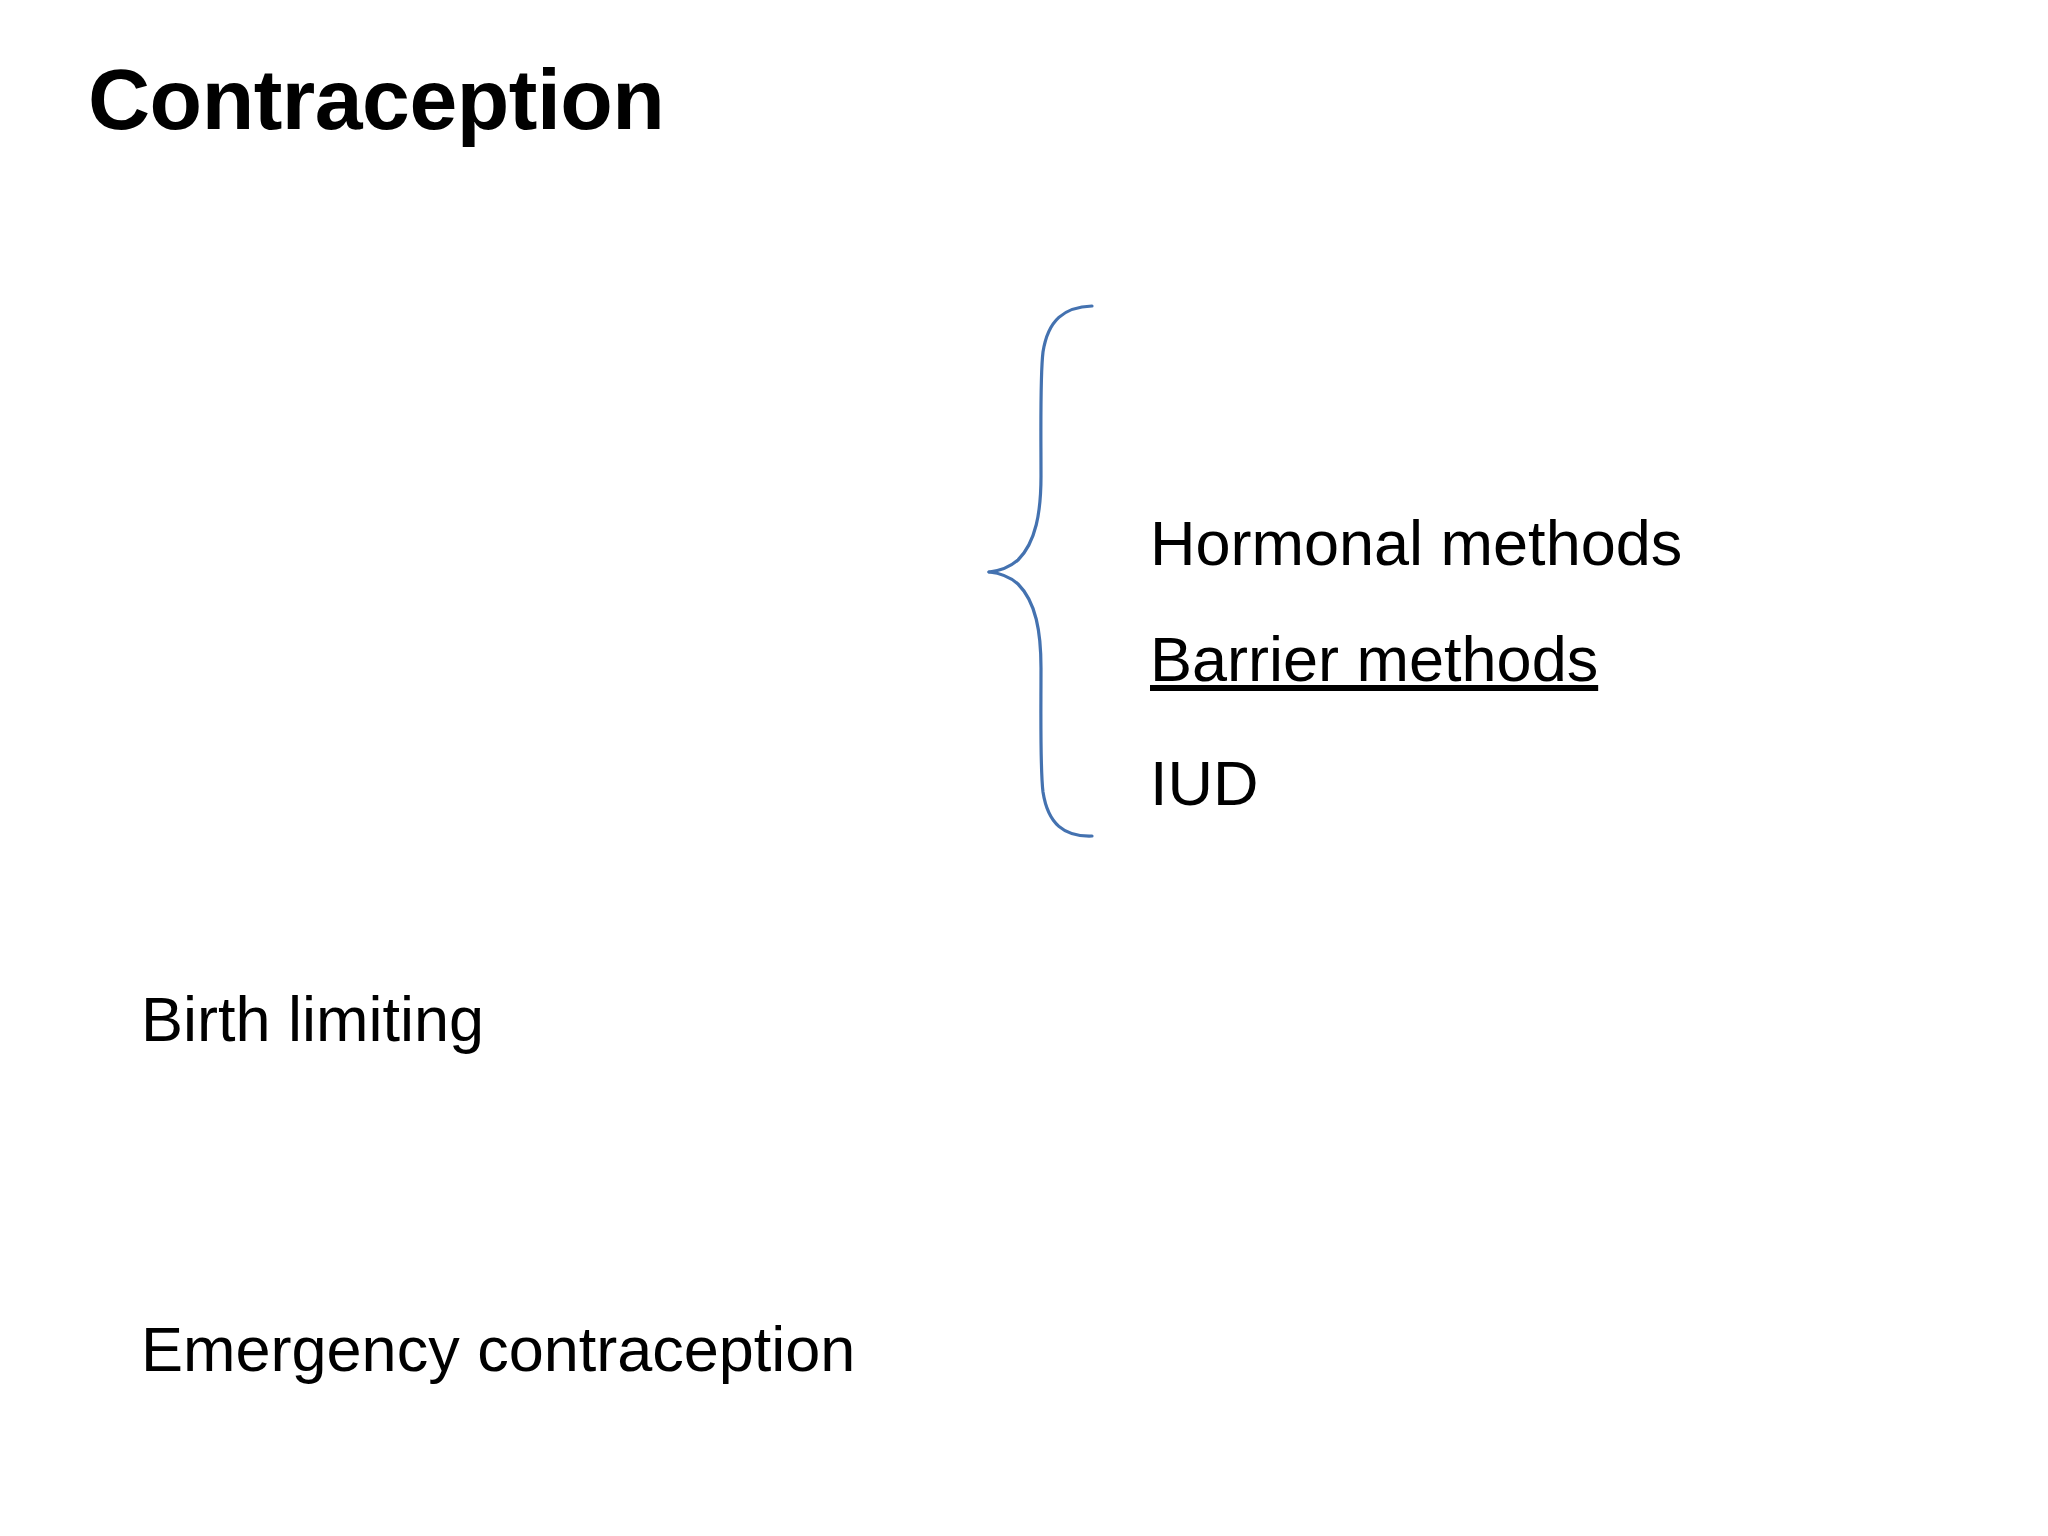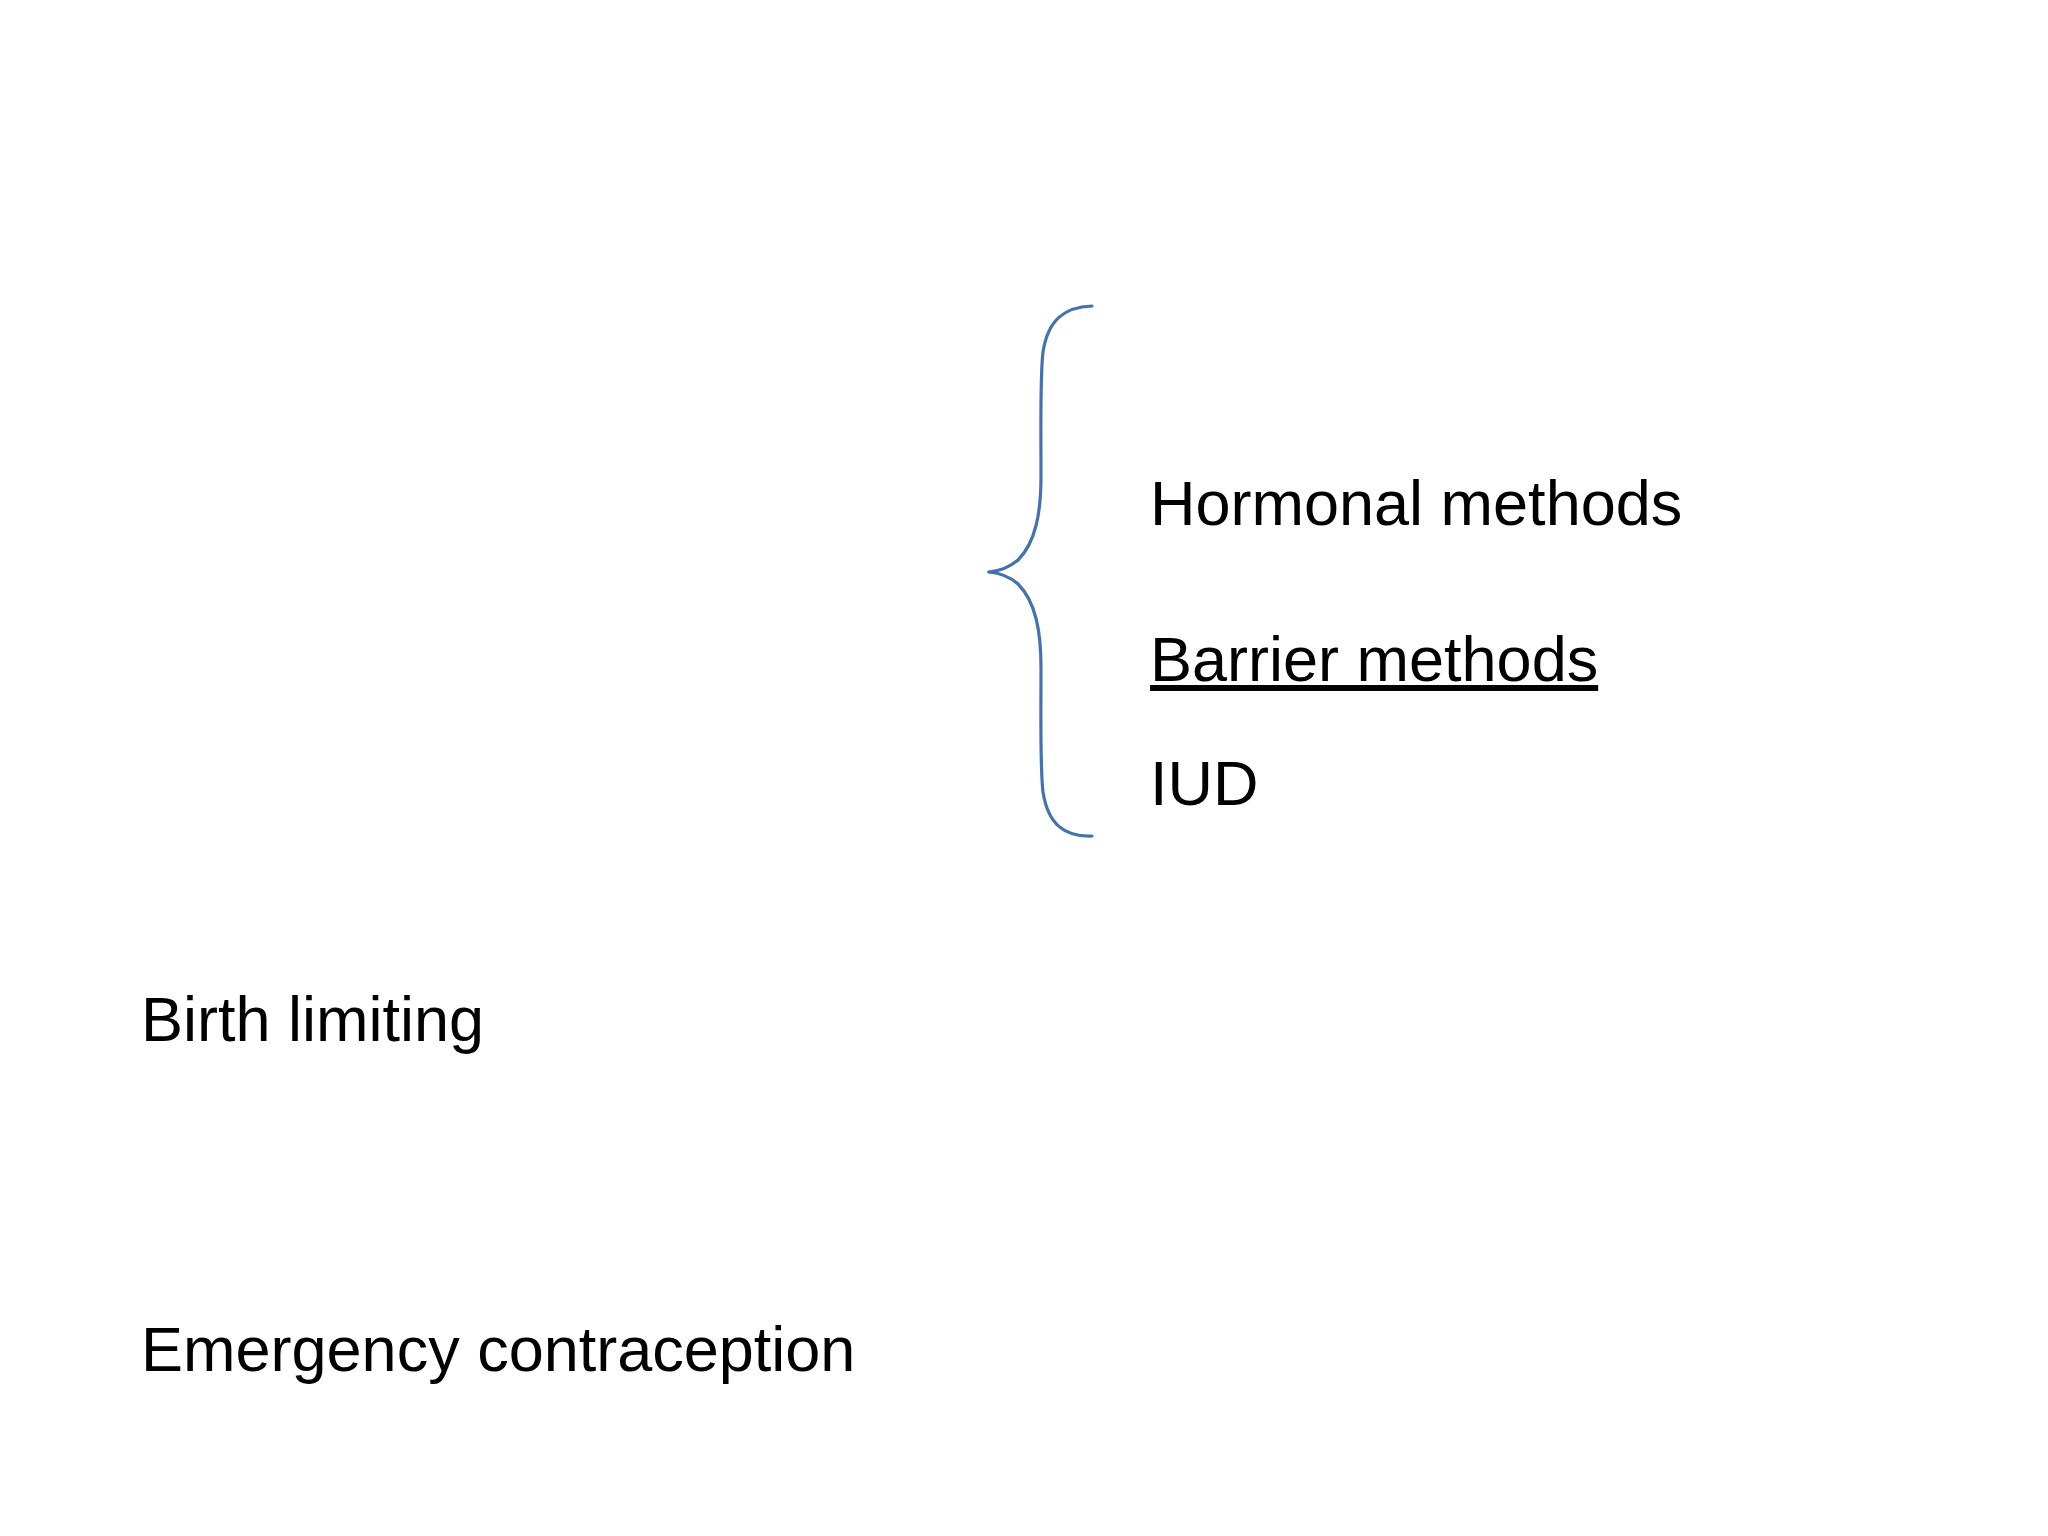--- a/index.html
+++ b/index.html
@@ -45,21 +45,21 @@
 
   
   .cat-col { left: 141px; }
   .cat-1 { top: 522px; }
   .cat-2 { top: 988px; }
   .cat-3 { top: 1318px; }
 
   
   .meth-col { left: 1150px; }
   .meth-1 { top: 352px; }
-  .meth-2 { top: 472px; }
+  .meth-2 { top: 512px; }
   .meth-3 { top: 628px; text-decoration: underline; }
   .meth-4 { top: 752px; }
 
   
   .brace-wrap {
     position: absolute;
     left: 960px;
     top: 280px;
     width: 180px;
     height: 590px;
@@ -70,20 +70,21 @@
     width: 180px;
     height: 590px;
     overflow: visible;
   }
 </style>
 </head>
 <body>
 
 <div id="slide">
 
+  <div class="slide-title">Contraception</div>
 
 
   <div class="txt cat-col cat-2">Birth limiting</div>
 
   <div class="txt cat-col cat-3">Emergency contraception</div>
 
   <div class="brace-wrap">
     <svg viewBox="0 0 180 590" xmlns="http://www.w3.org/2000/svg">
 
       <path d="M 132 26

